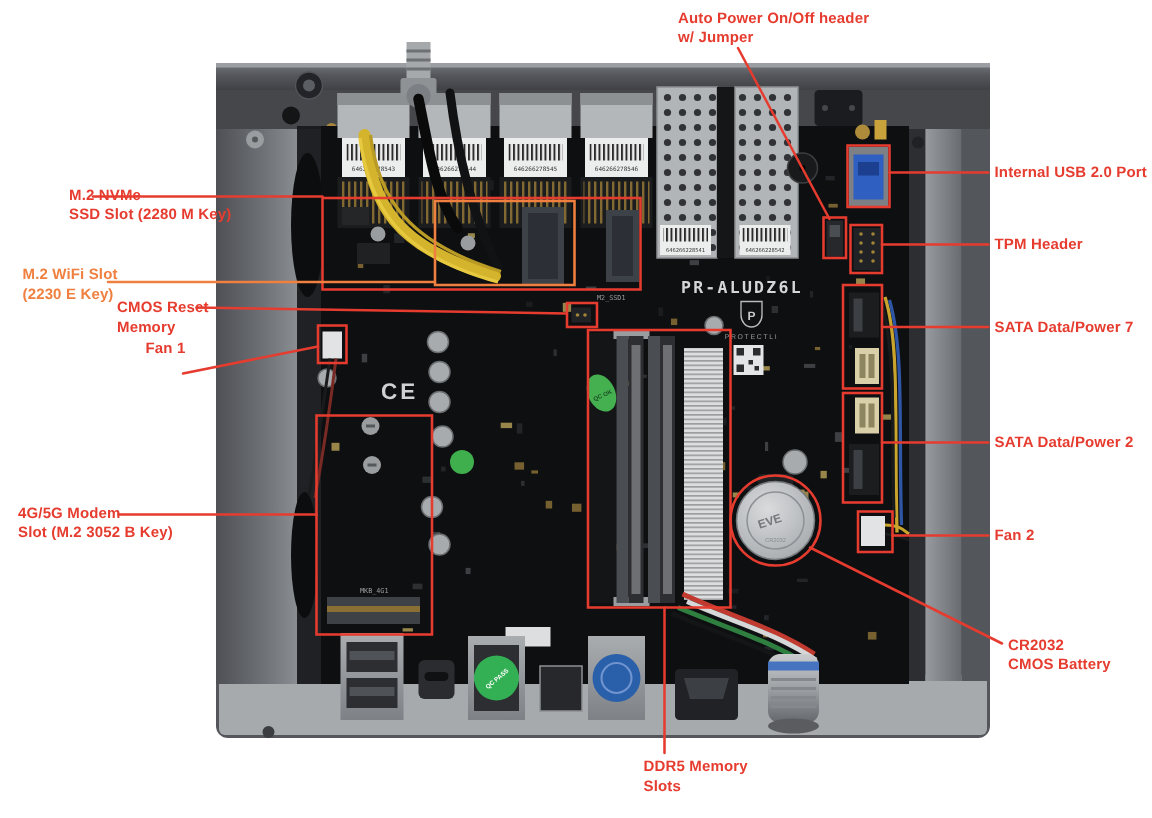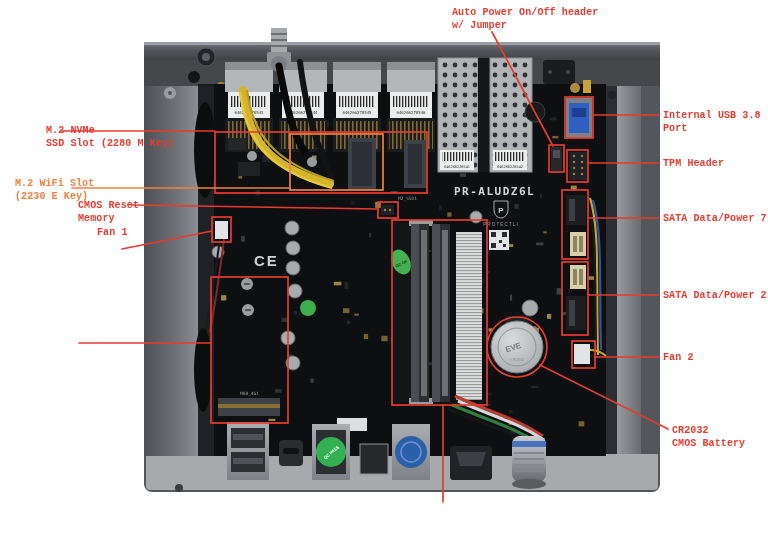--- a/index.html
+++ b/index.html
@@ -4,21 +4,21 @@
 <style>
   html,body{margin:0;padding:0;background:#ffffff;}
   .stage{
     position:relative;width:768px;height:545px;background:#ffffff;overflow:hidden;
     font-family:"Liberation Sans",sans-serif;
   }
   .stage svg{position:absolute;left:0;top:0;}
   .callout{
     position:absolute;
     font-size:10px;font-weight:700;line-height:13px;letter-spacing:.1px;
-    white-space:pre-line;color:#e63c2f;font-family:Liberation Mono, monospace;
+    white-space:pre-line;color:#e63c2f;
   }
   .callout.orange{color:#f08040;}
 </style>
 </head>
 <body>
 
 <div class="stage">
 
 <svg width="768" height="545" viewBox="0 0 768 545">
   <defs>
@@ -485,28 +485,32 @@
     <path d="M62,131 L215,131" stroke="#e63c2f" stroke-width="1.7"></path>
     <path d="M72,188 L290,188" stroke="#f08040" stroke-width="1.7"></path>
     <path d="M131,205 L378,209" stroke="#e63c2f" stroke-width="1.7"></path>
     <path d="M122,249 L212,231" stroke="#e63c2f" stroke-width="1.7"></path>
     <path d="M79,343 L211,343" stroke="#e63c2f" stroke-width="1.7"></path>
   </g>
 </svg>
 
 <div class="callout" style="left:452px;top:6px;">Auto Power On/Off header
 w/ Jumper</div>
-<div class="callout" style="left:663px;top:109px;">Internal USB 3.8 Port</div>
+<div class="callout" style="left:663px;top:109px;">Internal USB 2.0 Port</div>
 <div class="callout" style="left:663px;top:157px;">TPM Header</div>
 <div class="callout" style="left:663px;top:212px;">SATA Data/Power 7</div>
 <div class="callout" style="left:663px;top:289px;">SATA Data/Power 2</div>
 <div class="callout" style="left:663px;top:351px;">Fan 2</div>
 <div class="callout" style="left:672px;top:424px;">CR2032
 CMOS Battery</div>
+<div class="callout" style="left:429px;top:505px;">DDR5 Memory
+Slots</div>
 <div class="callout" style="left:14px;top:124px;margin-left:32px;">M.2 NVMe
 SSD Slot (2280 M Key)</div>
 <div class="callout orange" style="left:15px;top:177px;">M.2 WiFi Slot
 (2230 E Key)</div>
 <div class="callout" style="left:78px;top:199px;">CMOS Reset
 Memory</div>
 <div class="callout" style="left:97px;top:226px;">Fan 1</div>
+<div class="callout" style="left:12px;top:336px;">4G/5G Modem
+Slot (M.2 3052 B Key)</div>
 
 </div>
 
 </body></html>

